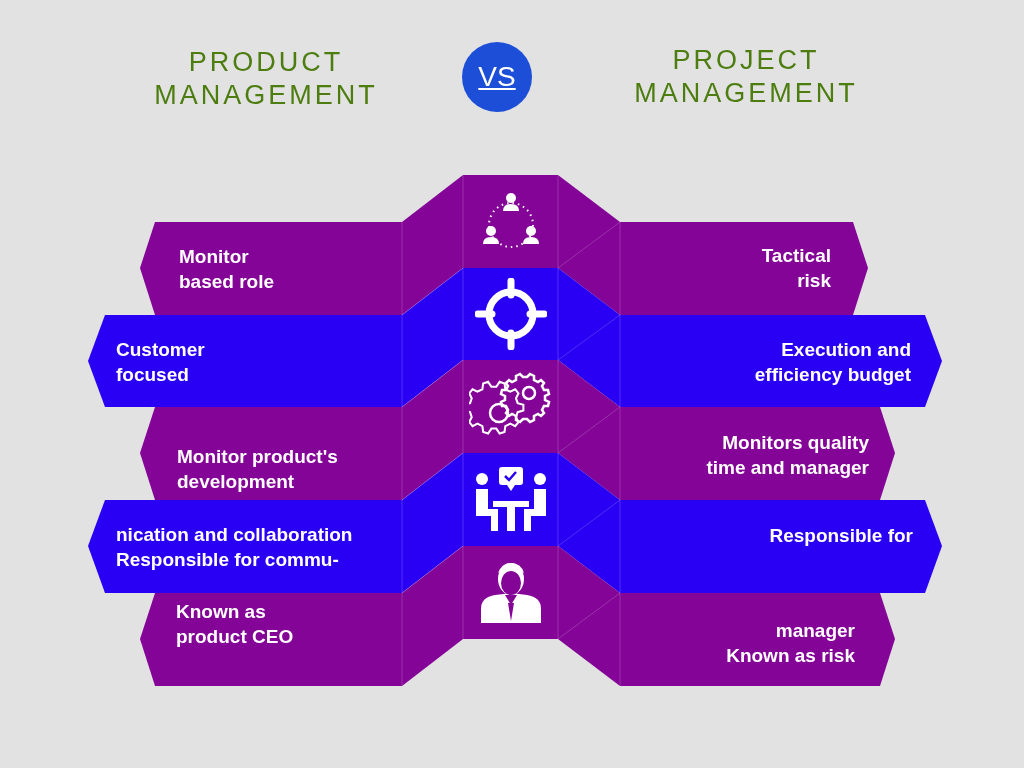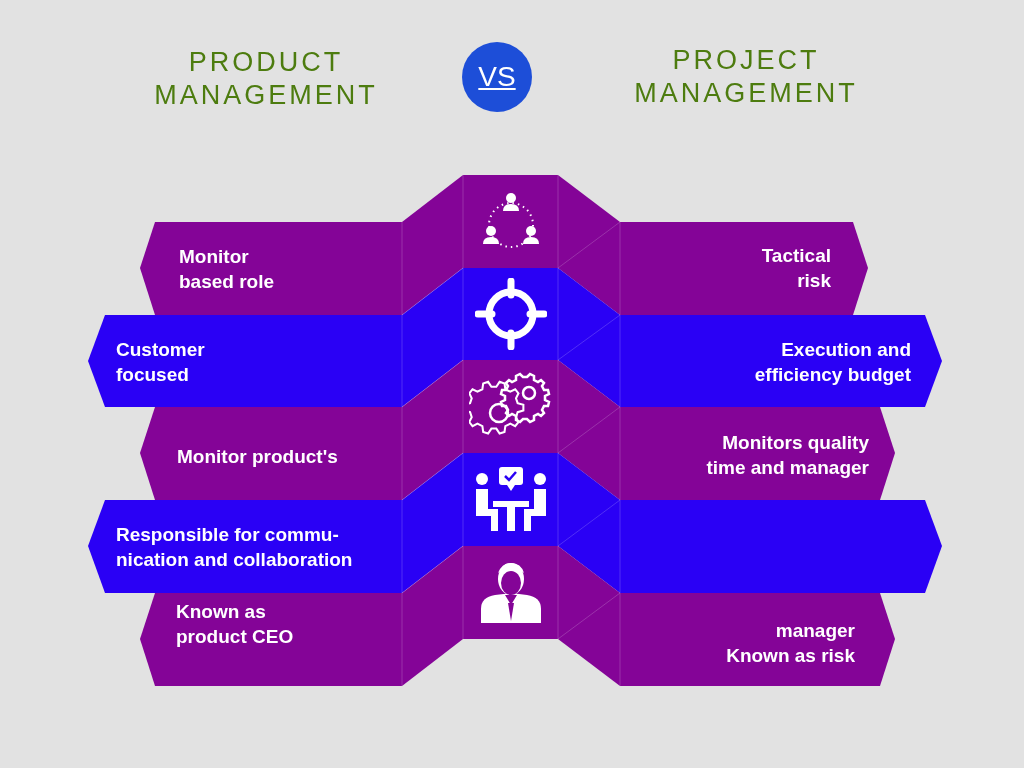--- a/index.html
+++ b/index.html
@@ -183,40 +183,42 @@
 <div class="label left" style="left:179px; top:244px;">
   <span>Monitor</span>
   <span>based role</span>
 </div>
 <div class="label left" style="left:116px; top:337px;">
   <span>Customer</span>
   <span>focused</span>
 </div>
 <div class="label left" style="left:177px; top:444px;">
   <span>Monitor product's</span>
+  <span>development</span>
 </div>
 <div class="label left" style="left:116px; top:522px;">
+  <span>nication and collaboration</span>
   <span>Responsible for commu-</span>
-  <span>nication and collaboration</span>
 </div>
 <div class="label left" style="left:176px; top:599px;">
   <span>Known as</span>
   <span>product CEO</span>
 </div>
 
 <div class="label right" style="right:193px; top:243px;">
   <span>Tactical</span>
   <span>risk</span>
 </div>
 <div class="label right" style="right:113px; top:337px;">
   <span>Execution and</span>
   <span>efficiency budget</span>
 </div>
 <div class="label right" style="right:155px; top:430px;">
   <span>Monitors quality</span>
   <span>time and manager</span>
 </div>
 <div class="label right" style="right:111px; top:523px;">
+  <span>Responsible for</span>
 </div>
 <div class="label right" style="right:169px; top:618px;">
   <span>manager</span>
   <span>Known as risk</span>
 </div>
 
 </body></html>

